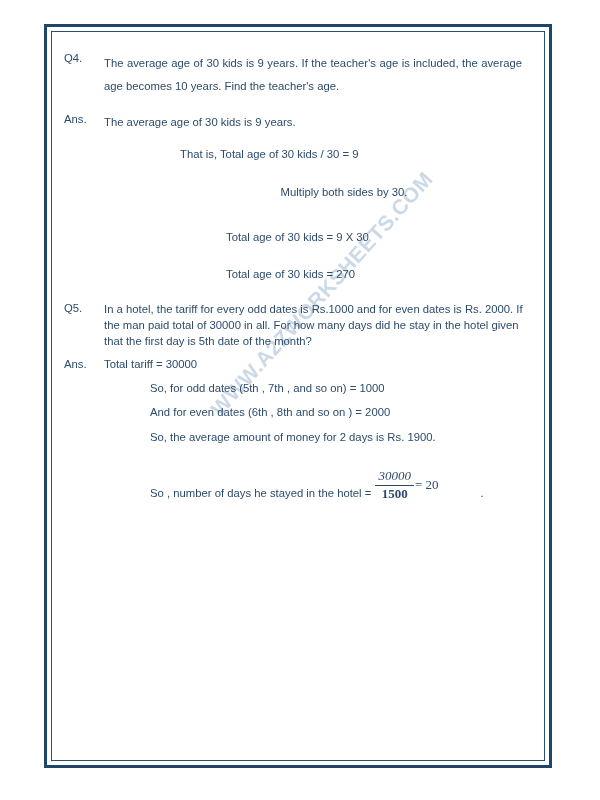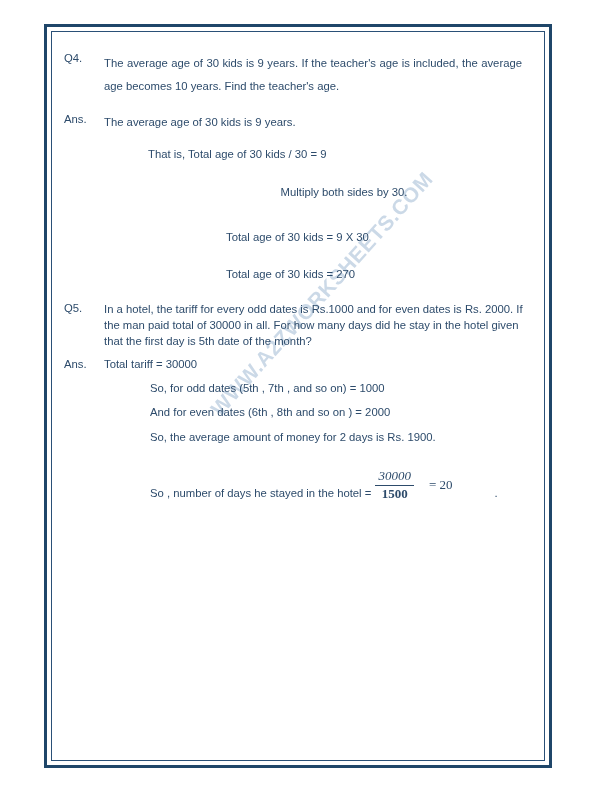--- a/index.html
+++ b/index.html
@@ -91,21 +91,21 @@
   }
   .q4-ans {
     line-height: 1.6;
   }
 
   
   .step {
     line-height: 1.0;
     color: #2d4b6b;
   }
-  .step-1 { margin-left: 88px; margin-top: 18px; }
+  .step-1 { margin-left: 120px; margin-top: 18px; }
   .step-2 { margin-left: 102px; margin-top: 26px; text-align: center; }
   .step-3 { margin-left: 166px; margin-top: 34px; }
   .step-4 { margin-left: 166px; margin-top: 26px; }
 
   
   .q5-text {
     line-height: 1.38;
     padding-right: 2px;
   }
   .q5-line {
@@ -144,21 +144,21 @@
   }
   .frac .den {
     display: block;
     padding: 1px 3px 0 3px;
     line-height: 1.12;
     font-weight: bold;
   }
   .frac-eq {
     display: inline-block;
     padding-bottom: 1px;
-    margin-left: 15px;
+    margin-left: 1px;
     align-self: center;
   }
   .final-period {
     margin-left: 42px;
     align-self: flex-end;
     padding-bottom: 2px;
   }
 
   .spacer-lg { height: 22px; }
   .spacer-md { height: 16px; }

